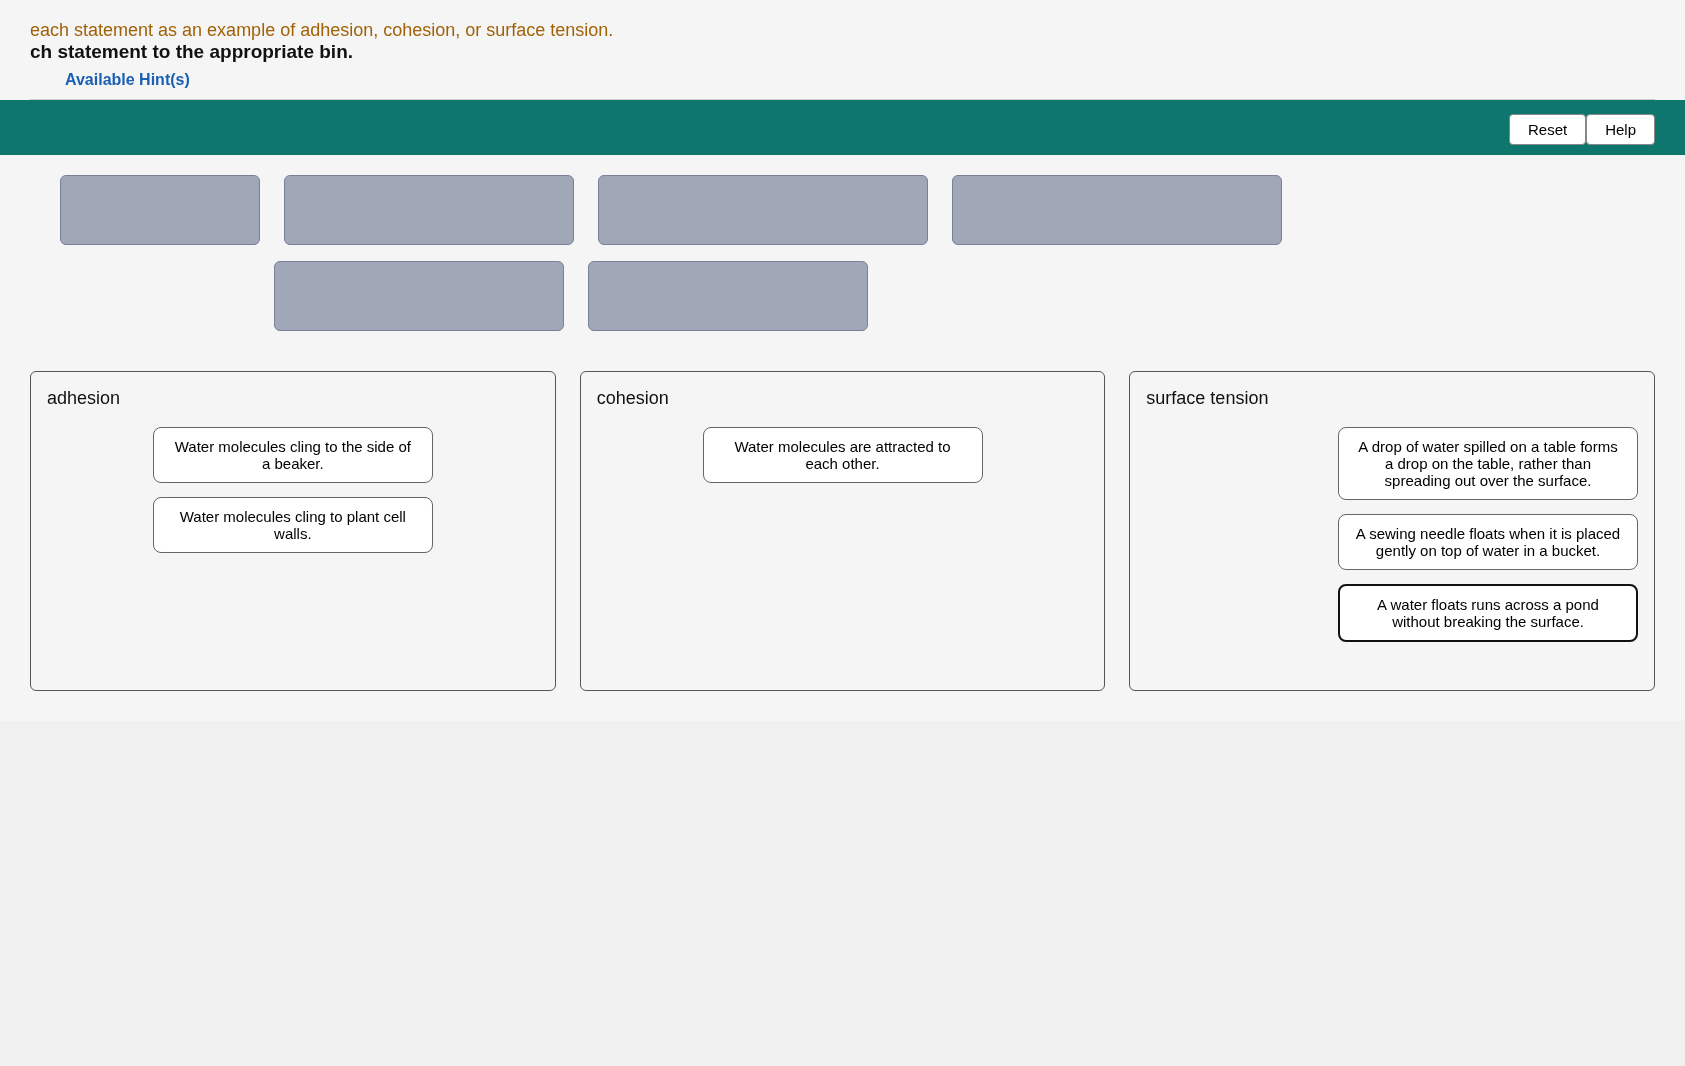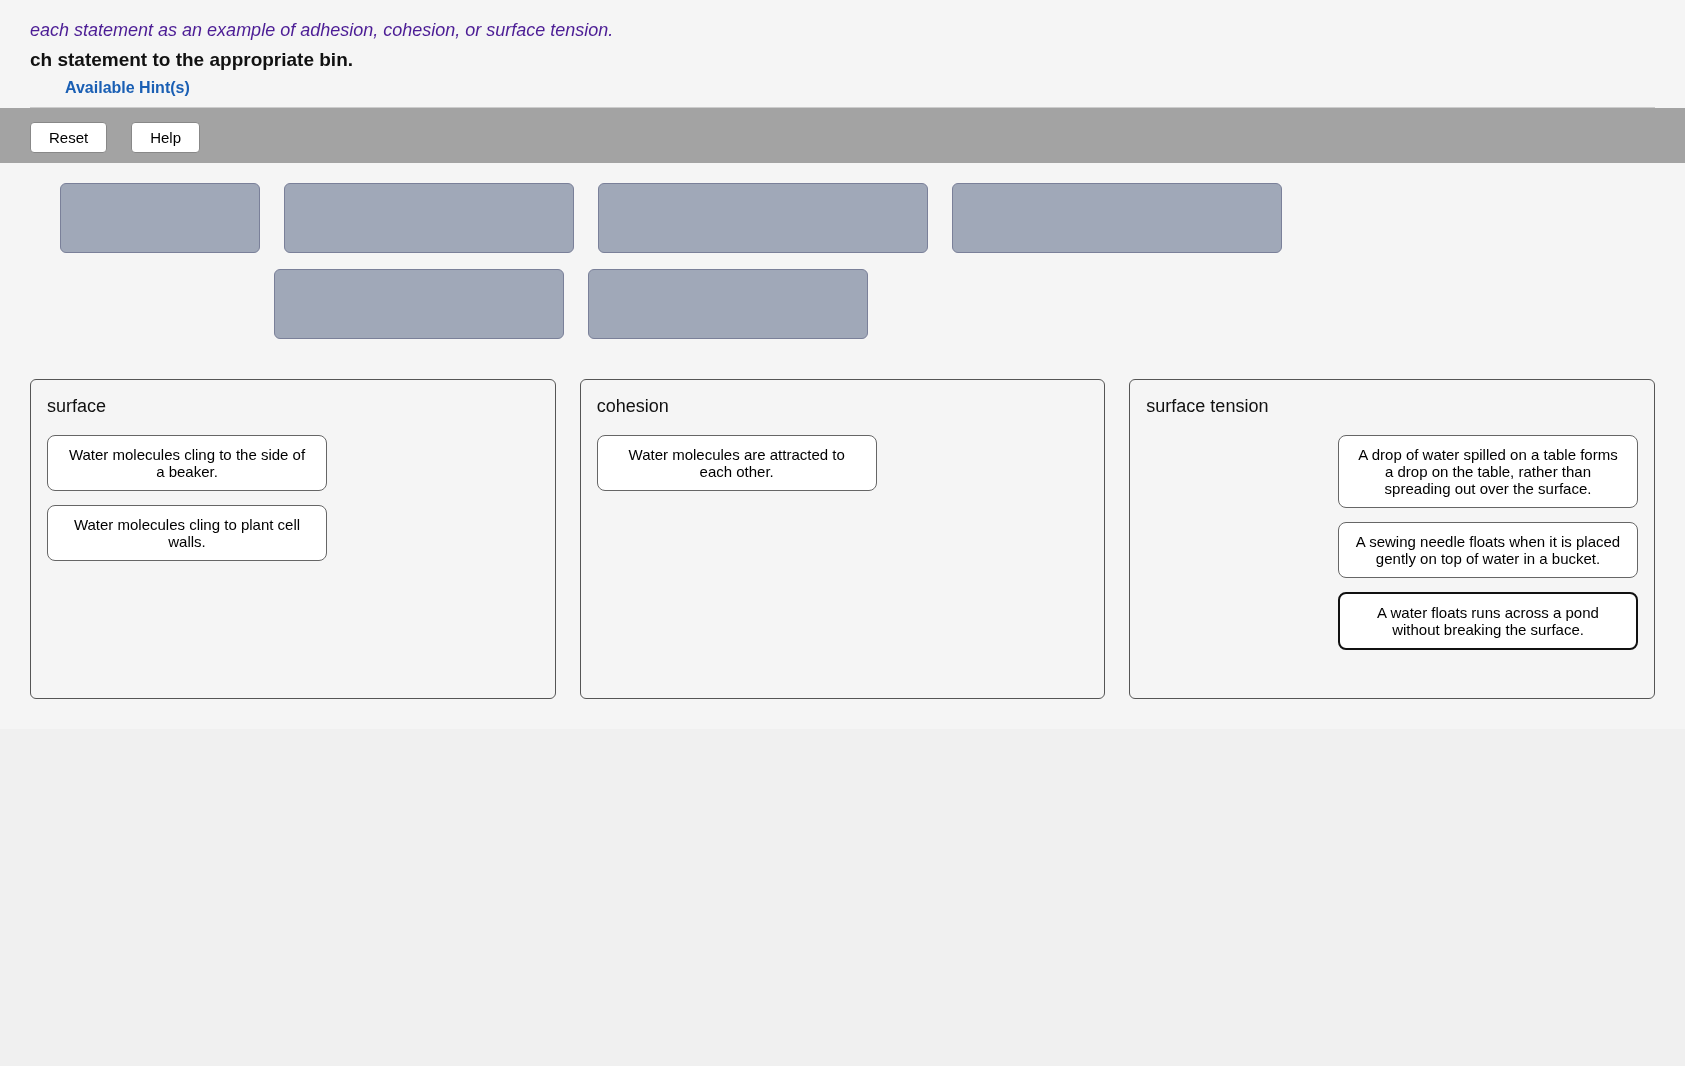--- a/index.html
+++ b/index.html
@@ -16,23 +16,21 @@
       overflow-x: hidden;
     }
 
     .top-section {
       background: #f5f5f5;
       padding: 20px 30px 0 30px;
     }
 
     .instruction-text {
       font-size: 18px;
-      color: #4c1d95;
-      margin-bottom: 8px;
-      font-style: italic;
+      color: #a16207;
     }
 
     .instruction-bold {
       font-size: 19px;
       font-weight: bold;
       color: #111;
       margin-bottom: 8px;
     }
 
     .hint-link {
@@ -47,23 +45,24 @@
     }
 
     .divider {
       border: none;
       border-top: 1px solid #ccc;
       margin: 10px 0 0 0;
     }
 
     .toolbar {
       display: flex;
+      justify-content: flex-end;
       padding: 14px 30px 10px 30px;
-      background: #a3a3a3;
-      gap: 24px;
+      background: #0f766e;
+      gap: 0;
     }
 
     .toolbar-btn {
       background: #fff;
       border: 1.5px solid #888;
       border-radius: 4px;
       padding: 6px 18px;
       font-size: 15px;
       cursor: pointer;
     }
@@ -111,21 +110,21 @@
       font-size: 18px;
       font-weight: normal;
       color: #111;
       margin-bottom: 18px;
     }
 
     .bin-items {
       display: flex;
       flex-direction: column;
       gap: 14px;
-      align-items: flex-start;
+      align-items: center;
     }
 
     .statement-card {
       background: #fff;
       border: 1.5px solid #666;
       border-radius: 8px;
       padding: 10px 16px;
       font-size: 15px;
       text-align: center;
       cursor: grab;
@@ -169,21 +168,21 @@
   </div>
   <div class="drag-row" style="margin-left:214px;">
     <div class="drag-placeholder" style="width:290px;height:70px;"></div>
     <div class="drag-placeholder" style="width:280px;height:70px;"></div>
   </div>
 </div>
 
 <div class="bins-section">
 
   <div class="bin">
-    <div class="bin-title">surface</div>
+    <div class="bin-title">adhesion</div>
     <div class="bin-items">
       <div class="statement-card">Water molecules cling to the side of a beaker.</div>
       <div class="statement-card">Water molecules cling to plant cell walls.</div>
     </div>
   </div>
 
   <div class="bin">
     <div class="bin-title">cohesion</div>
     <div class="bin-items">
       <div class="statement-card">Water molecules are attracted to each other.</div>

